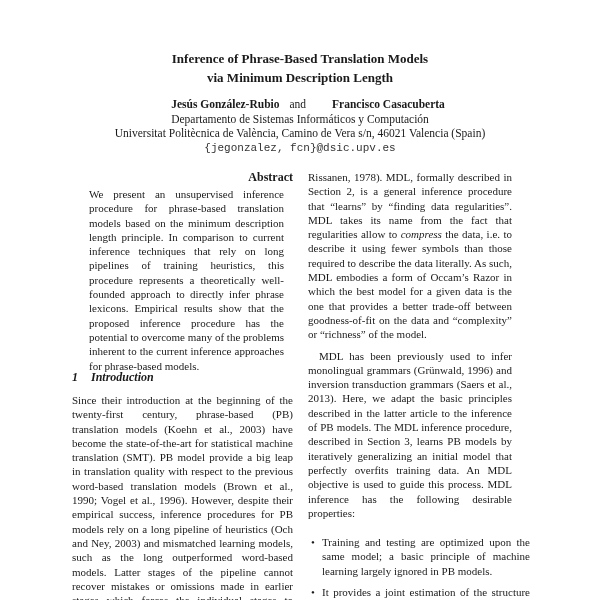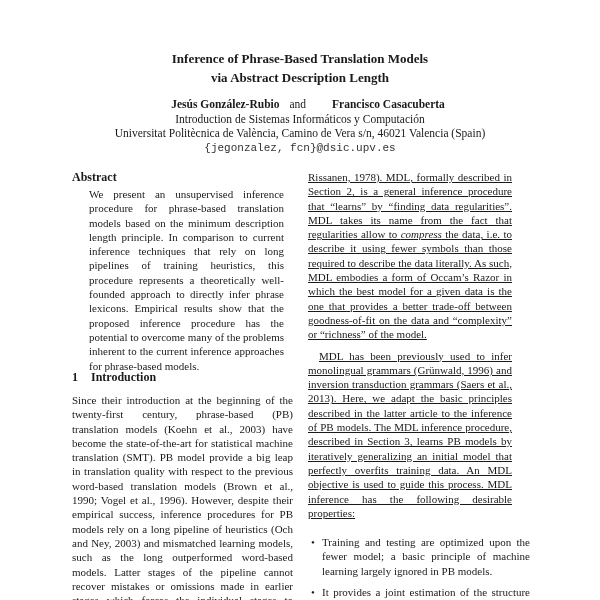--- a/index.html
+++ b/index.html
@@ -6,65 +6,65 @@
   body { width:600px; height:600px; overflow:hidden; position:relative;
          font-family:"Liberation Serif", "DejaVu Serif", serif; color:#1a1a1a; }
   .title { position:absolute; left:0; width:600px; top:50px; text-align:center;
            font-weight:bold; font-size:13px; line-height:18.5px; }
   .authors { position:absolute; left:0; width:600px; top:97px; text-align:center;
              font-size:11.5px; line-height:14.5px; }
   .authors b { font-weight:bold;margin-left:16px; }
   .authors .and { margin:0 10px; }
   .email { font-family:"Liberation Mono", "DejaVu Sans Mono", monospace; font-size:11px; color:#333; }
   .col { position:absolute; font-size:11px; line-height:14.3px; text-align:justify; }
-  .abs-head { position:absolute; left:72px; width:221px; top:170px; text-align:left;
+  .abs-head { position:absolute; left:72px; width:221px; top:170px; text-align:right;
               font-weight:bold; font-size:12px; }
   .abstract { left:89px; width:195px; top:187px; }
-  .sec-head { position:absolute; left:72px; top:370px; font-weight:bold; font-size:12px; }
+  .sec-head { position:absolute; left:72px; top:370px; font-weight:bold; font-size:12px;font-style:italic; }
   .sec-head .num { display:inline-block; width:19px; }
   .intro { left:72px; width:221px; top:393px; }
   .right { left:308px; width:222px; top:170px; }
-  .right p { margin:0 18px 7px 0;text-decoration:underline; }
+  .right p { margin:0 18px 7px 0; }
   .right p.indent { text-indent:11px; }
   ul.bullets { list-style:none; margin:15px 0 0 0; padding:0; }
   ul.bullets li { position:relative; padding-left:14px; margin-bottom:7px; }
   ul.bullets li .dot { position:absolute; left:3px; top:0; }
   p { margin:0; }
   em { font-style:italic; }
 </style>
 </head>
 <body>
 
 <div class="title">
   <div>Inference of Phrase-Based Translation Models</div>
-  <div>via Abstract Description Length</div>
+  <div>via Minimum Description Length</div>
 </div>
 
 <div class="authors">
   <div>
     <b>Jesús González-Rubio</b><span class="and">and</span><b>Francisco Casacuberta</b>
   </div>
-  <div>Introduction de Sistemas Informáticos y Computación</div>
+  <div>Departamento de Sistemas Informáticos y Computación</div>
   <div>Universitat Politècnica de València, Camino de Vera s/n, 46021 Valencia (Spain)</div>
   <div class="email">{jegonzalez, fcn}@dsic.upv.es</div>
 </div>
 
 <div class="abs-head">Abstract</div>
 <div class="col abstract">
   <p>We present an unsupervised inference procedure for phrase-based translation models based on the minimum description length principle. In comparison to current inference techniques that rely on long pipelines of training heuristics, this procedure represents a theoretically well-founded approach to directly infer phrase lexicons. Empirical results show that the proposed inference procedure has the potential to overcome many of the problems inherent to the current inference approaches for phrase-based models.</p>
 </div>
 
 <div class="sec-head">
   <span class="num">1</span><span>Introduction</span>
 </div>
 <div class="col intro">
   <p>Since their introduction at the beginning of the twenty-first century, phrase-based (PB) translation models (Koehn et al., 2003) have become the state-of-the-art for statistical machine translation (SMT). PB model provide a big leap in translation quality with respect to the previous word-based translation models (Brown et al., 1990; Vogel et al., 1996). However, despite their empirical success, inference procedures for PB models rely on a long pipeline of heuristics (Och and Ney, 2003) and mismatched learning models, such as the long outperformed word-based models. Latter stages of the pipeline cannot recover mistakes or omissions made in earlier stages which forces the individual stages to massively overgenerate hypothe-</p>
 </div>
 
 <div class="col right">
   <p><span>Rissanen, 1978). MDL, formally described in Section 2, is a general inference procedure that “learns” by “finding data regularities”. MDL takes its name from the fact that regularities allow to </span><em>compress</em><span> the data, i.e. to describe it using fewer symbols than those required to describe the data literally. As such, MDL embodies a form of Occam’s Razor in which the best model for a given data is the one that provides a better trade-off between goodness-of-fit on the data and “complexity” or “richness” of the model.</span></p>
   <p class="indent">MDL has been previously used to infer monolingual grammars (Grünwald, 1996) and inversion transduction grammars (Saers et al., 2013). Here, we adapt the basic principles described in the latter article to the inference of PB models. The MDL inference procedure, described in Section 3, learns PB models by iteratively generalizing an initial model that perfectly overfits training data. An MDL objective is used to guide this process. MDL inference has the following desirable properties:</p>
   <ul class="bullets">
-    <li><span class="dot">•</span><span>Training and testing are optimized upon the fewer model; a basic principle of machine learning largely ignored in PB models.</span></li>
+    <li><span class="dot">•</span><span>Training and testing are optimized upon the same model; a basic principle of machine learning largely ignored in PB models.</span></li>
     <li><span class="dot">•</span><span>It provides a joint estimation of the structure (set of bilingual phrases) and the parameters (phrase probabilities) of PB models.</span></li>
 
   </ul>
 </div>
 
 </body></html>

